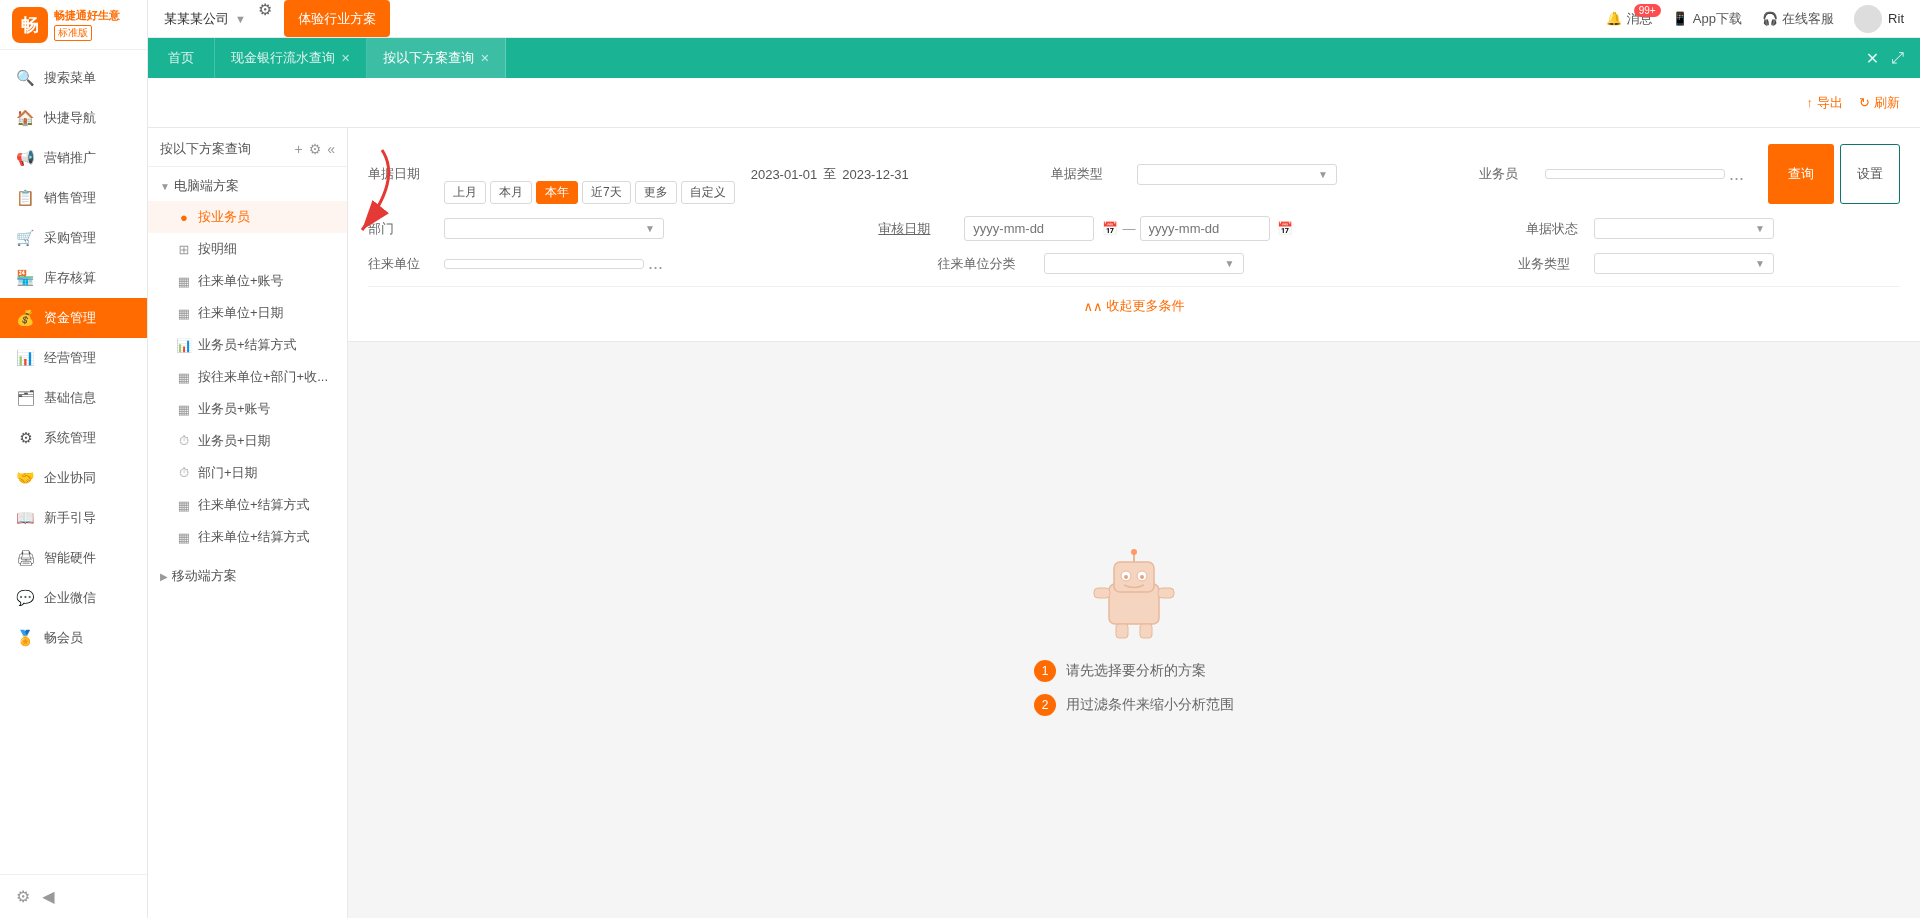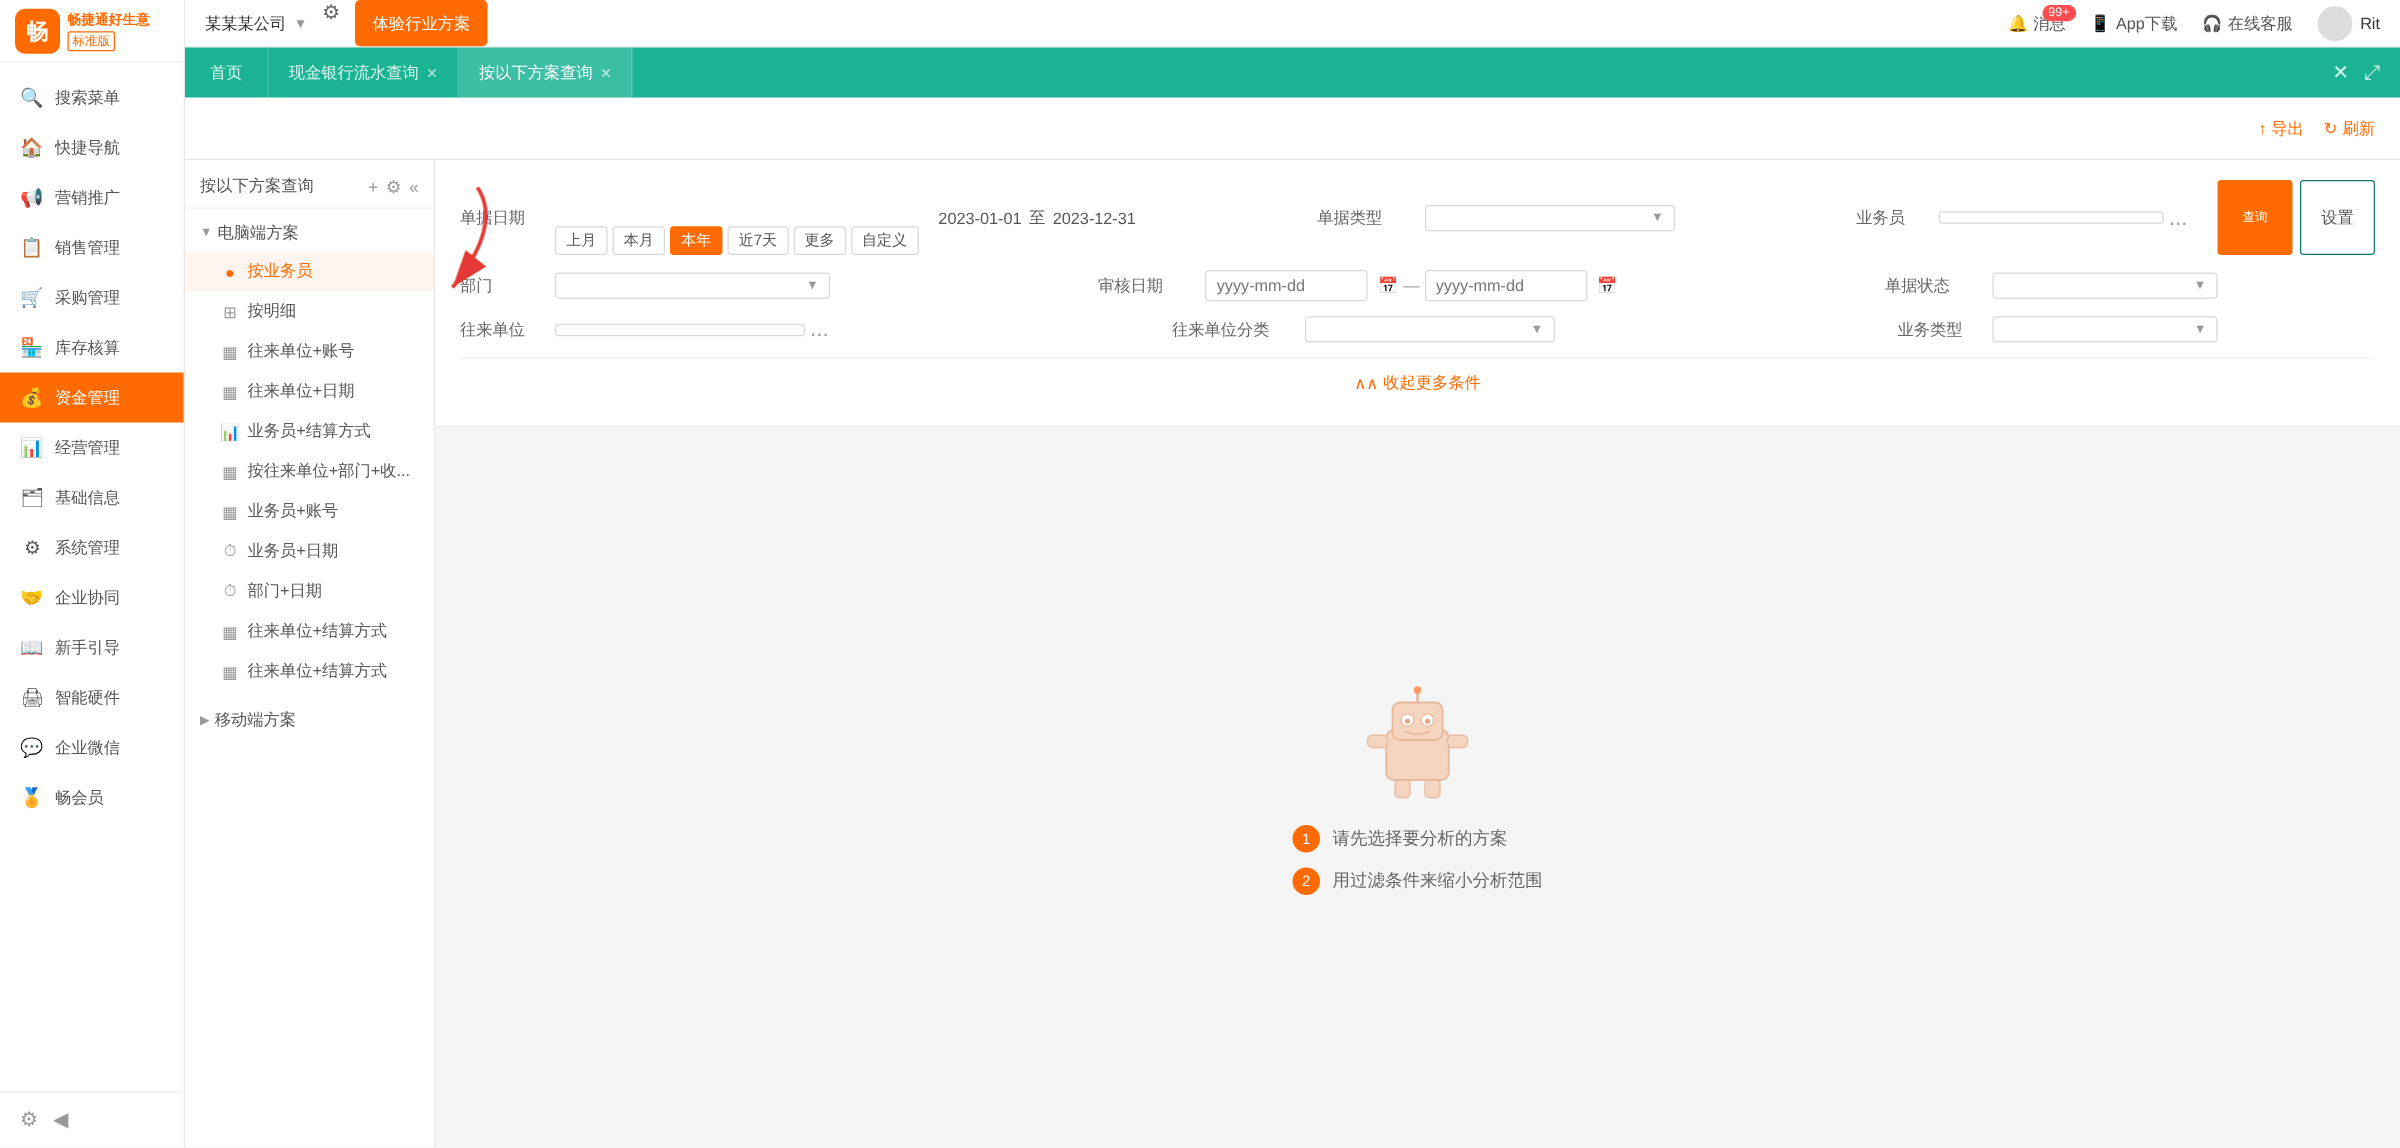--- a/index.html
+++ b/index.html
@@ -71,21 +71,21 @@
     .filter-label { color: #666; font-size: 13px; width: 60px; flex-shrink: 0; }
     .filter-date-btns { display: flex; align-items: center; gap: 4px; margin-top: 36px; }
     .date-btn { padding: 2px 8px; border: 1px solid #d9d9d9; border-radius: 3px; font-size: 12px; color: #555; cursor: pointer; background: #fff; }
     .date-btn.active { background: #ff6b00; color: #fff; border-color: #ff6b00; }
     .date-range { display: flex; align-items: center; gap: 6px; color: #555; font-size: 13px; }
     .filter-select { display: flex; align-items: center; border: 1px solid #d9d9d9; border-radius: 3px; padding: 4px 8px; min-width: 160px; cursor: pointer; background: #fff; font-size: 13px; color: #555; }
     .filter-select .dropdown-arrow { margin-left: auto; color: #999; font-size: 10px; }
     .filter-input { border: 1px solid #d9d9d9; border-radius: 3px; padding: 4px 8px; font-size: 13px; color: #555; background: #fff; min-width: 120px; }
     .filter-dash { color: #999; }
     .filter-calendar { color: #999; cursor: pointer; margin-left: 4px; }
-    .query-btn { background: #ff6b00; color: #fff; border: none; border-radius: 3px; padding: 11px 20px; font-size: 10px; cursor: pointer; }
+    .query-btn { background: #ff6b00; color: #fff; border: none; border-radius: 3px; padding: 11px 20px; font-size: 13px; cursor: pointer; }
     .setting-btn { background: #fff; color: #555; border: 1px solid #0f766e; border-radius: 3px; padding: 20px 16px; font-size: 13px; cursor: pointer; }
     .collapse-bar { display: flex; align-items: center; justify-content: center; padding: 10px; color: #ff6b00; font-size: 13px; cursor: pointer; gap: 4px; background: #fff; border-top: 1px solid #f0f0f0; margin-top: 4px; }
 
     
     .empty-area { flex: 1; display: flex; flex-direction: column; align-items: center; justify-content: center; background: #f5f5f5; gap: 16px; }
     .empty-robot { width: 100px; height: 100px; position: relative; }
     .empty-robot svg { width: 100px; height: 100px; }
     .empty-tips { display: flex; flex-direction: column; gap: 12px; }
     .empty-tip { display: flex; align-items: center; gap: 10px; color: #666; font-size: 14px; }
     .tip-num { width: 22px; height: 22px; border-radius: 50%; background: #ff6b00; color: #fff; font-size: 12px; display: flex; align-items: center; justify-content: center; flex-shrink: 0; }
@@ -343,30 +343,30 @@
           </div>
         </div>
 
         <div class="filter-row">
           <span class="filter-label">部门</span>
           <div class="filter-select" style="min-width:220px;">
             <span style="flex:1;color:#bbb;"></span>
             <span class="dropdown-arrow">▼</span>
           </div>
           <span style="flex:1;"></span>
-          <span class="filter-label" style="width:70px;">审核日期</span>
+          <span class="filter-label" style="width:70px;text-decoration:underline;">审核日期</span>
           <div style="display:flex;align-items:center;gap:4px;">
             <input class="filter-input" style="width: 130px;" placeholder="yyyy-mm-dd">
             <span class="filter-calendar">📅</span>
             <span class="filter-dash">—</span>
             <input class="filter-input" style="width: 130px;" placeholder="yyyy-mm-dd">
             <span class="filter-calendar">📅</span>
           </div>
           <span style="flex:1;"></span>
-          <span class="filter-label" style="width:70px;">单据状态</span>
+          <span class="filter-label" style="width:70px;text-align:right;">单据状态</span>
           <div class="filter-select" style="min-width:180px;">
             <span style="flex:1;color:#bbb;"></span>
             <span class="dropdown-arrow">▼</span>
           </div>
           <div style="width:110px;"></div>
         </div>
 
         <div class="filter-row">
           <span class="filter-label">往来单位</span>
           <div style="display:flex;align-items:center;gap:4px;">

